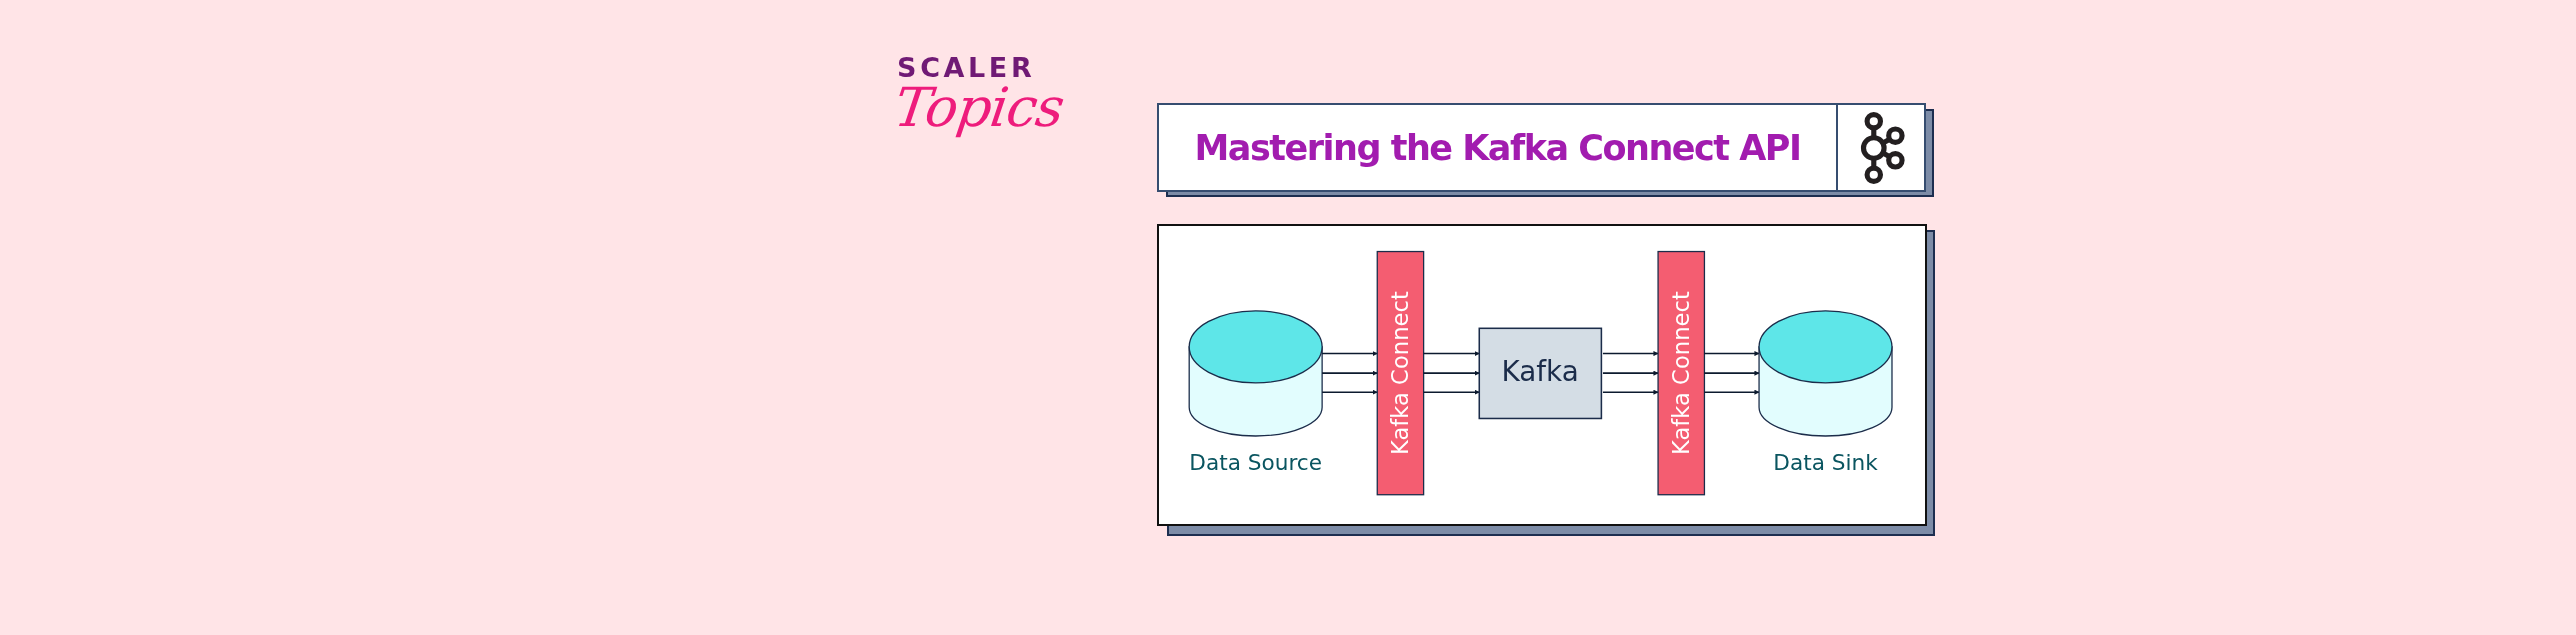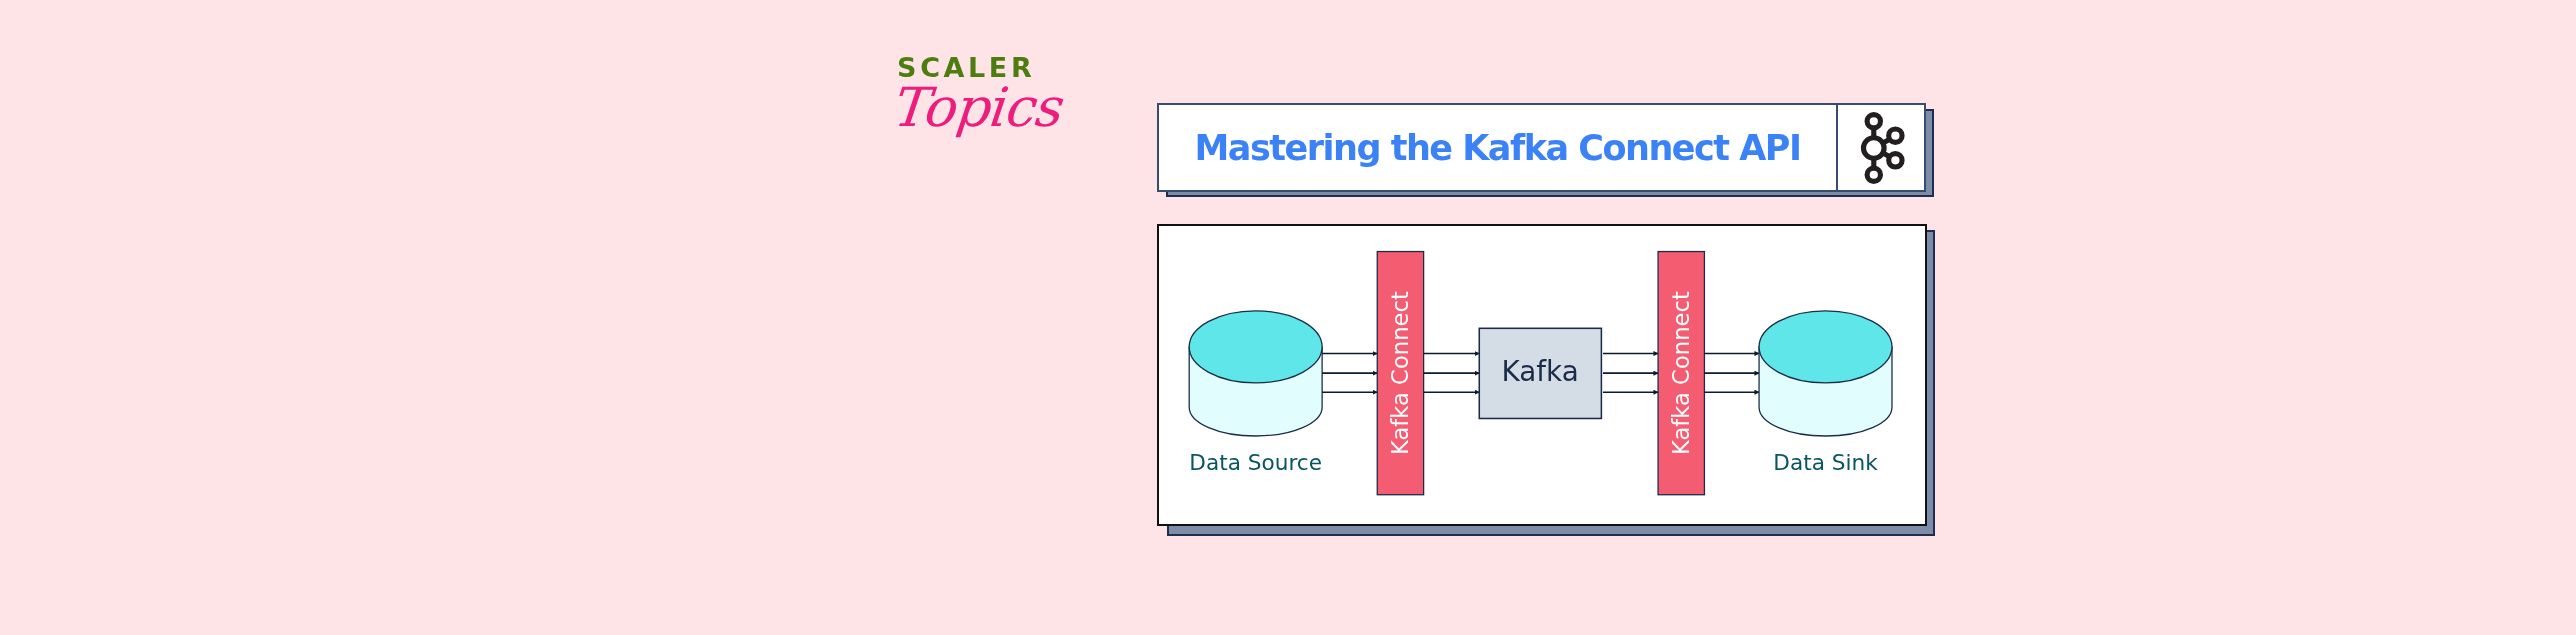--- a/index.html
+++ b/index.html
@@ -1,23 +1,23 @@
 <!DOCTYPE html>
 <html style="font-size:8.2px"><head>
 <meta charset="utf-8">
 <style>
   html, body { margin:0; padding:0; }
   body { width:3092px; height:636px; background:#ffe4e7; position:relative; overflow:hidden; font-family:"Liberation Sans", sans-serif; }
   .logo { position:absolute; left:895px; top:52px; width:134px; height:103px; }
-  .logo-scaler { position:absolute; left:2.1px; top:0; font-family:"DejaVu Sans", sans-serif; font-weight:bold; font-size:27px; letter-spacing:3.6px; color:#4d7c0f; }
+  .logo-scaler { position:absolute; left:2.1px; top:0; font-family:"DejaVu Sans", sans-serif; font-weight:bold; font-size:27px; letter-spacing:3.6px; color:#701a75; }
   .logo-topics { position:absolute; left:0; top:24px; font-family:"DejaVu Serif", serif; font-style:italic; font-size:54px; color:#ee1c7c; letter-spacing:-1px; transform:skewX(-8deg); }
 
   .title-shadow { position:absolute; left:1166px; top:109px; width:768px; height:88px; background:#7d8ca7; border:2.6px solid #1d2e50; box-sizing:border-box; }
   .title-card { position:absolute; left:1157px; top:103px; width:769px; height:89px; background:#ffffff; border:2.1px solid #364d70; box-sizing:border-box; display:flex; }
-  .title-text { flex:1; display:flex; align-items:center; justify-content:center; font-family:"DejaVu Sans", sans-serif; font-weight:bold; font-size:35px; color:#3b82f6; letter-spacing:-1.5px; border-right:2.1px solid #364d70; }
+  .title-text { flex:1; display:flex; align-items:center; justify-content:center; font-family:"DejaVu Sans", sans-serif; font-weight:bold; font-size:35px; color:#a21caf; letter-spacing:-1.5px; border-right:2.1px solid #364d70; }
   .title-icon-cell { width:86px; display:flex; align-items:center; justify-content:center; }
 
   .diagram-shadow { position:absolute; left:1167px; top:230px; width:768px; height:306px; background:#7d8ca7; border:2.6px solid #1d2e50; box-sizing:border-box; }
   .diagram-card { position:absolute; left:1157px; top:224px; width:770px; height:302px; background:#ffffff; border:2.6px solid #111; box-sizing:border-box; }
   svg.diagram { position:absolute; left:0; top:0; }
 </style>
 </head>
 <body>
 
 <div class="logo">

